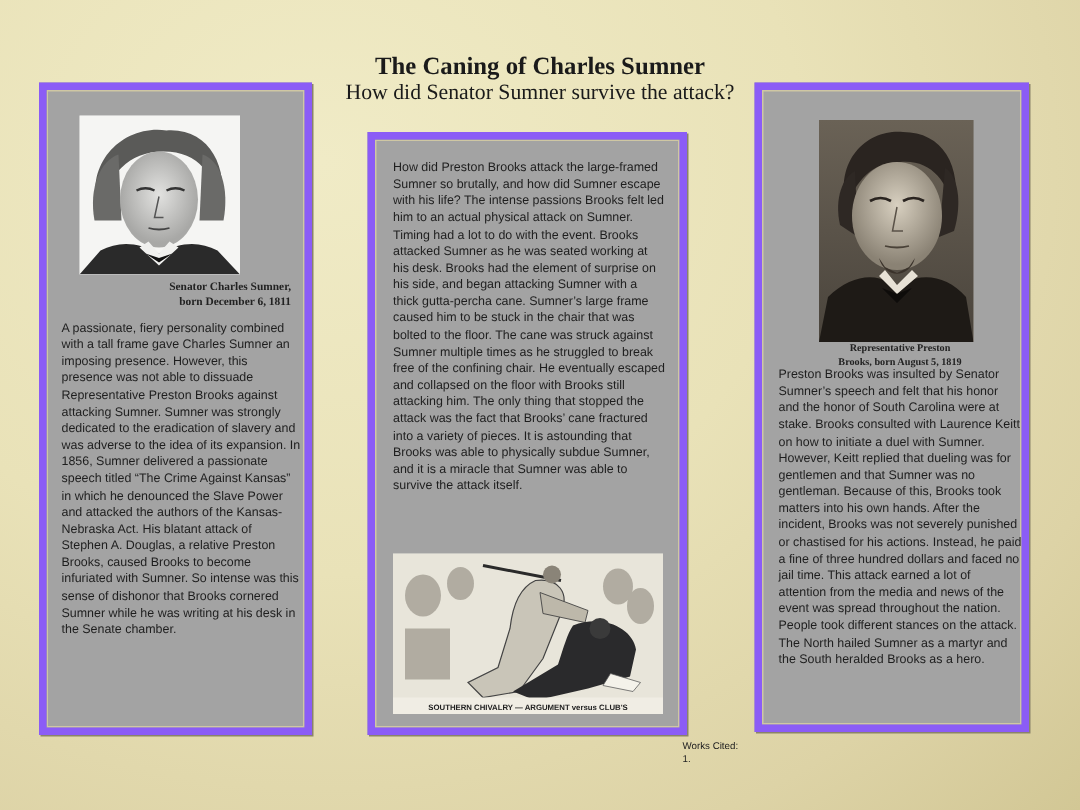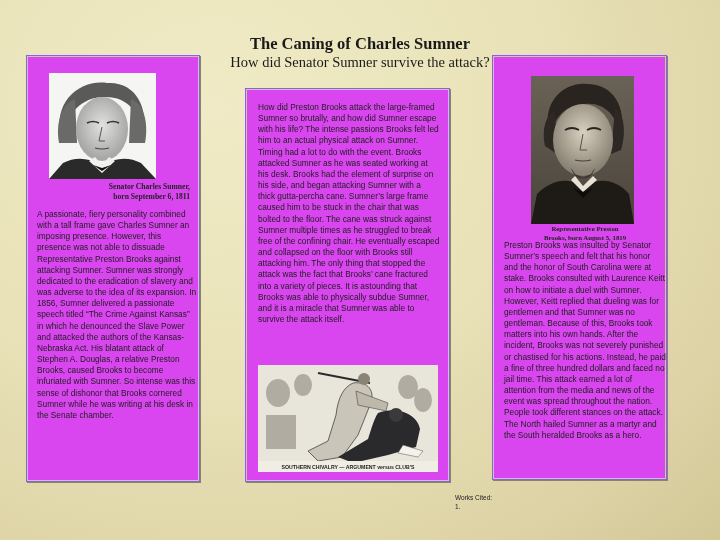--- a/index.html
+++ b/index.html
@@ -11,27 +11,27 @@
   }
   .title {
     position:absolute; left:0; width:720px; top:34px; text-align:center;
     font-family:"Liberation Serif", serif; font-weight:bold; font-size:16.5px; color:#1a1a1a;
   }
   .subtitle {
     position:absolute; left:0; width:720px; top:54px; text-align:center;
     font-family:"Liberation Serif", serif; font-size:14.5px; color:#1a1a1a;
   }
   .box {
-    position:absolute; background:#d946ef;
-    border:1px solid #8b5cf6;
+    position:absolute; background:#a3a3a3;
+    border:5px solid #8b5cf6;
     box-shadow: 1px 1px 0 #8a836a, inset 0 0 0 1px #cfc7a3;
   }
   #box-left { left:26px; top:55px; width:172px; height:425px; }
   #box-mid { left:245px; top:88px; width:203px; height:392px; }
-  #box-right { left:492px; top:55px; width:173px; height:423px;text-decoration:underline; }
+  #box-right { left:503px; top:55px; width:173px; height:423px;text-decoration:underline; }
 
   .portrait { position:absolute; overflow:hidden; }
   .caption {
     position:absolute; font-family:"Liberation Serif", serif; font-weight:bold;
     font-size:7.6px; line-height:10px; color:#222;text-align:right;
   }
   .body-text {
     position:absolute; font-size:8.3px; line-height:11.15px; color:#1e1e1e;
   }
   .works {
@@ -61,21 +61,21 @@
       <path d="M38,50 q6,-3 12,0 M58,50 q6,-3 12,0" stroke="#333" stroke-width="1.6" fill="none"></path>
       <path d="M53,54 L50,68 L56,68" stroke="#555" stroke-width="1" fill="none"></path>
       <path d="M46,75 q7,2 14,0" stroke="#444" stroke-width="1.2" fill="none"></path>
       <path d="M0,106 L14,90 C26,84 38,84 53,92 C68,84 80,84 92,90 L107,106Z" fill="#2a2a2a"></path>
       <path d="M40,88 L53,100 L66,88 L60,84 L53,92 L46,84Z" fill="#f0f0ee"></path>
       <path d="M44,92 L53,98 L62,92 L53,95Z" fill="#111"></path>
     </svg>
   </div>
   <div class="caption" style="left:23px; top:126px; width:140px;">
     <div>Senator Charles Sumner,</div>
-    <div>born September 6, 1811</div>
+    <div>born December 6, 1811</div>
   </div>
   <div class="body-text" style="left:10px; top:153px; width:160px;">A passionate, fiery personality combined with a tall frame gave Charles Sumner an imposing presence. However, this presence was not able to dissuade Representative Preston Brooks against attacking Sumner. Sumner was strongly dedicated to the eradication of slavery and was adverse to the idea of its expansion. In 1856, Sumner delivered a passionate speech titled “The Crime Against Kansas” in which he denounced the Slave Power and attacked the authors of the Kansas-Nebraska Act. His blatant attack of Stephen A. Douglas, a relative Preston Brooks, caused Brooks to become infuriated with Sumner. So intense was this sense of dishonor that Brooks cornered Sumner while he was writing at his desk in the Senate chamber.</div>
 </div>
 
 <div id="box-mid" class="box">
   <div class="body-text" style="left:12px; top:13px; width:182px;">How did Preston Brooks attack the large-framed Sumner so brutally, and how did Sumner escape with his life? The intense passions Brooks felt led him to an actual physical attack on Sumner. Timing had a lot to do with the event. Brooks attacked Sumner as he was seated working at his desk. Brooks had the element of surprise on his side, and began attacking Sumner with a thick gutta-percha cane. Sumner’s large frame caused him to be stuck in the chair that was bolted to the floor. The cane was struck against Sumner multiple times as he struggled to break free of the confining chair. He eventually escaped and collapsed on the floor with Brooks still attacking him. The only thing that stopped the attack was the fact that Brooks’ cane fractured into a variety of pieces. It is astounding that Brooks was able to physically subdue Sumner, and it is a miracle that Sumner was able to survive the attack itself.</div>
   <div style="position:absolute; left:12px; top:276px; width:180px; height:107px; background:#ece9df; overflow:hidden;">
     <svg width="180" height="107" viewBox="0 0 180 107">
       <rect width="180" height="107" fill="#e8e5da"></rect>
       <g fill="#9a958a" opacity="0.7">

